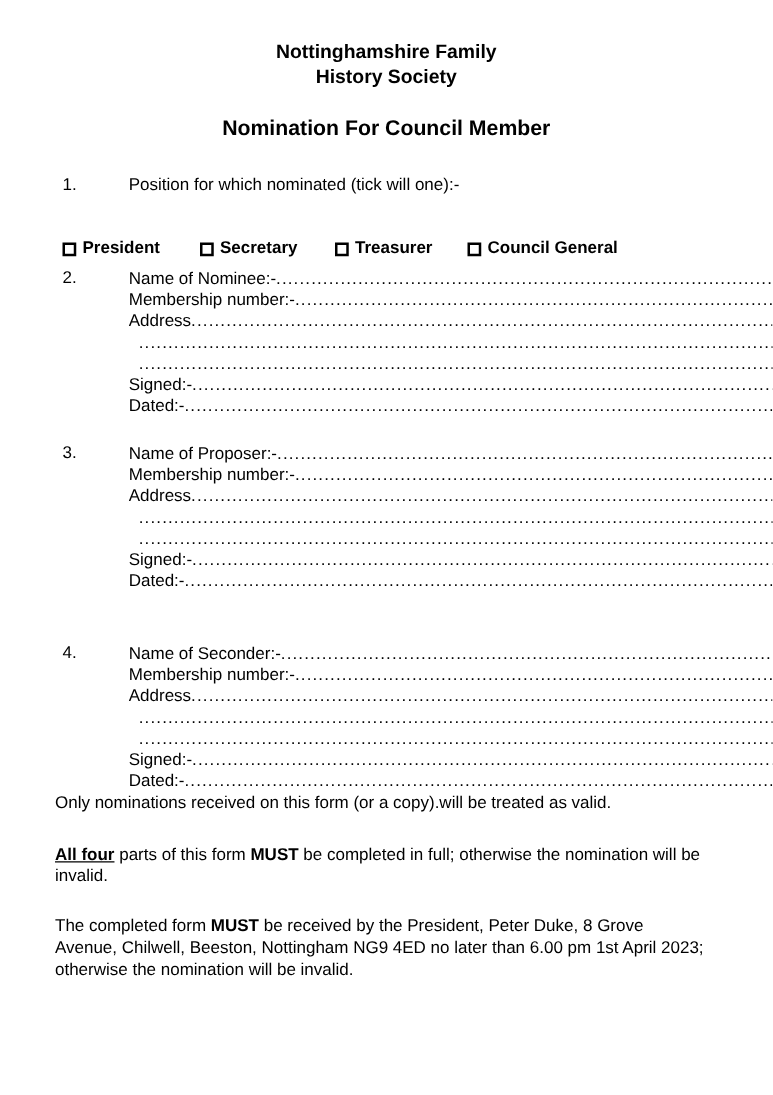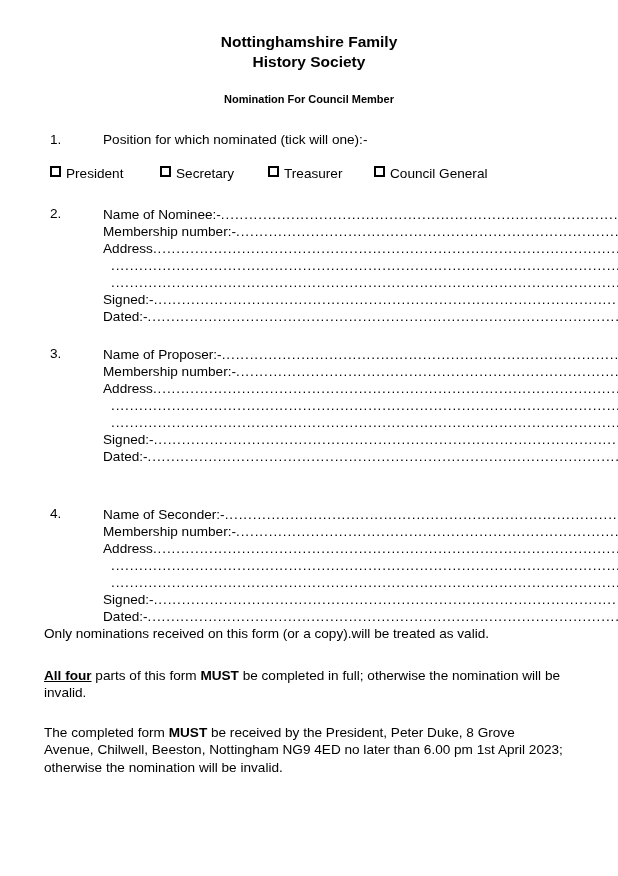--- a/index.html
+++ b/index.html
@@ -27,21 +27,21 @@
     text-align: center;
     font-weight: bold;
     font-size: 15.5px;
     line-height: 19.5px;
     padding-top: 32px;
   }
   .header .line { white-space: nowrap; }
   .subtitle {
     text-align: center;
     font-weight: bold;
-    font-size: 11px;
+    font-size: 17px;
     margin-top: 22px;
   }
 
   
   .item1 {
     margin-top: 27px;
     padding-left: 50px;
     font-size: 13.6px;
     position: relative;
     height: 17px;
@@ -60,24 +60,25 @@
 
   
   .checkbox-row {
     margin-top: 17px;
     position: relative;
     height: 18px;
     font-size: 13.6px;
   }
   .cb-item {
     position: absolute;
-    top: 0;
+    top: 16px;
     white-space: nowrap;
     display: flex;
-    align-items: flex-start;
+    align-items: flex-end;
+    font-weight: bold;
   }
   .cb-box {
     display: inline-block;
     width: 7px;
     height: 7px;
     border: 2px solid #000;
     margin-right: 5px;
     background: #fff;
     flex: none;
     position: relative;

